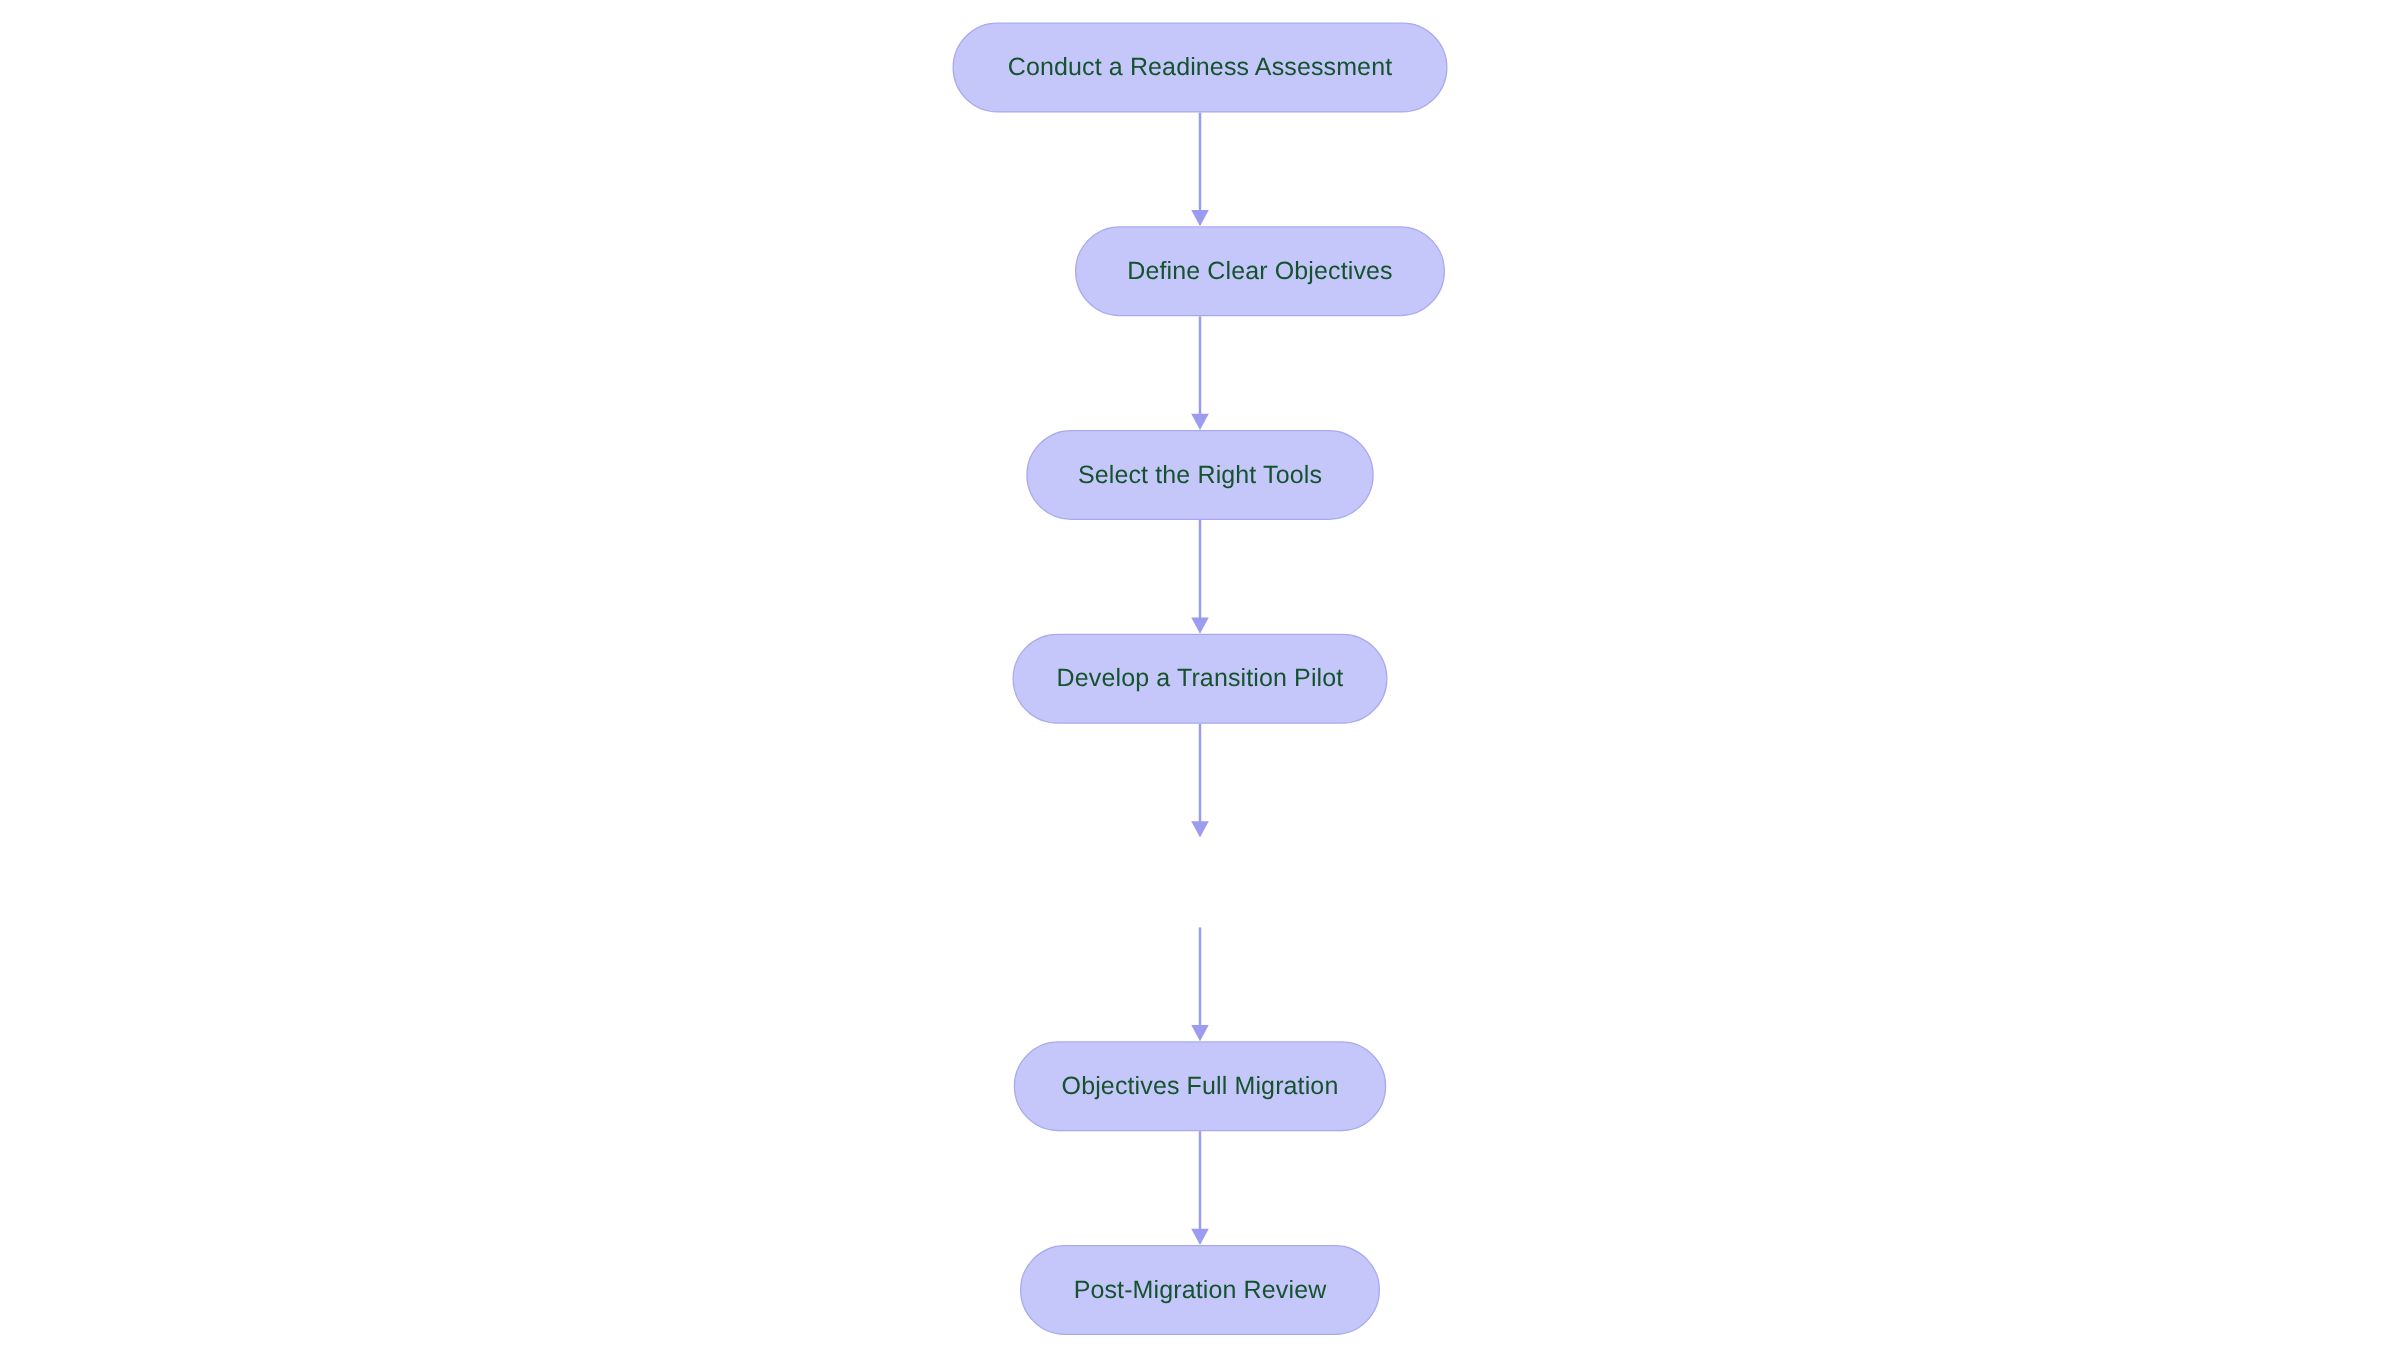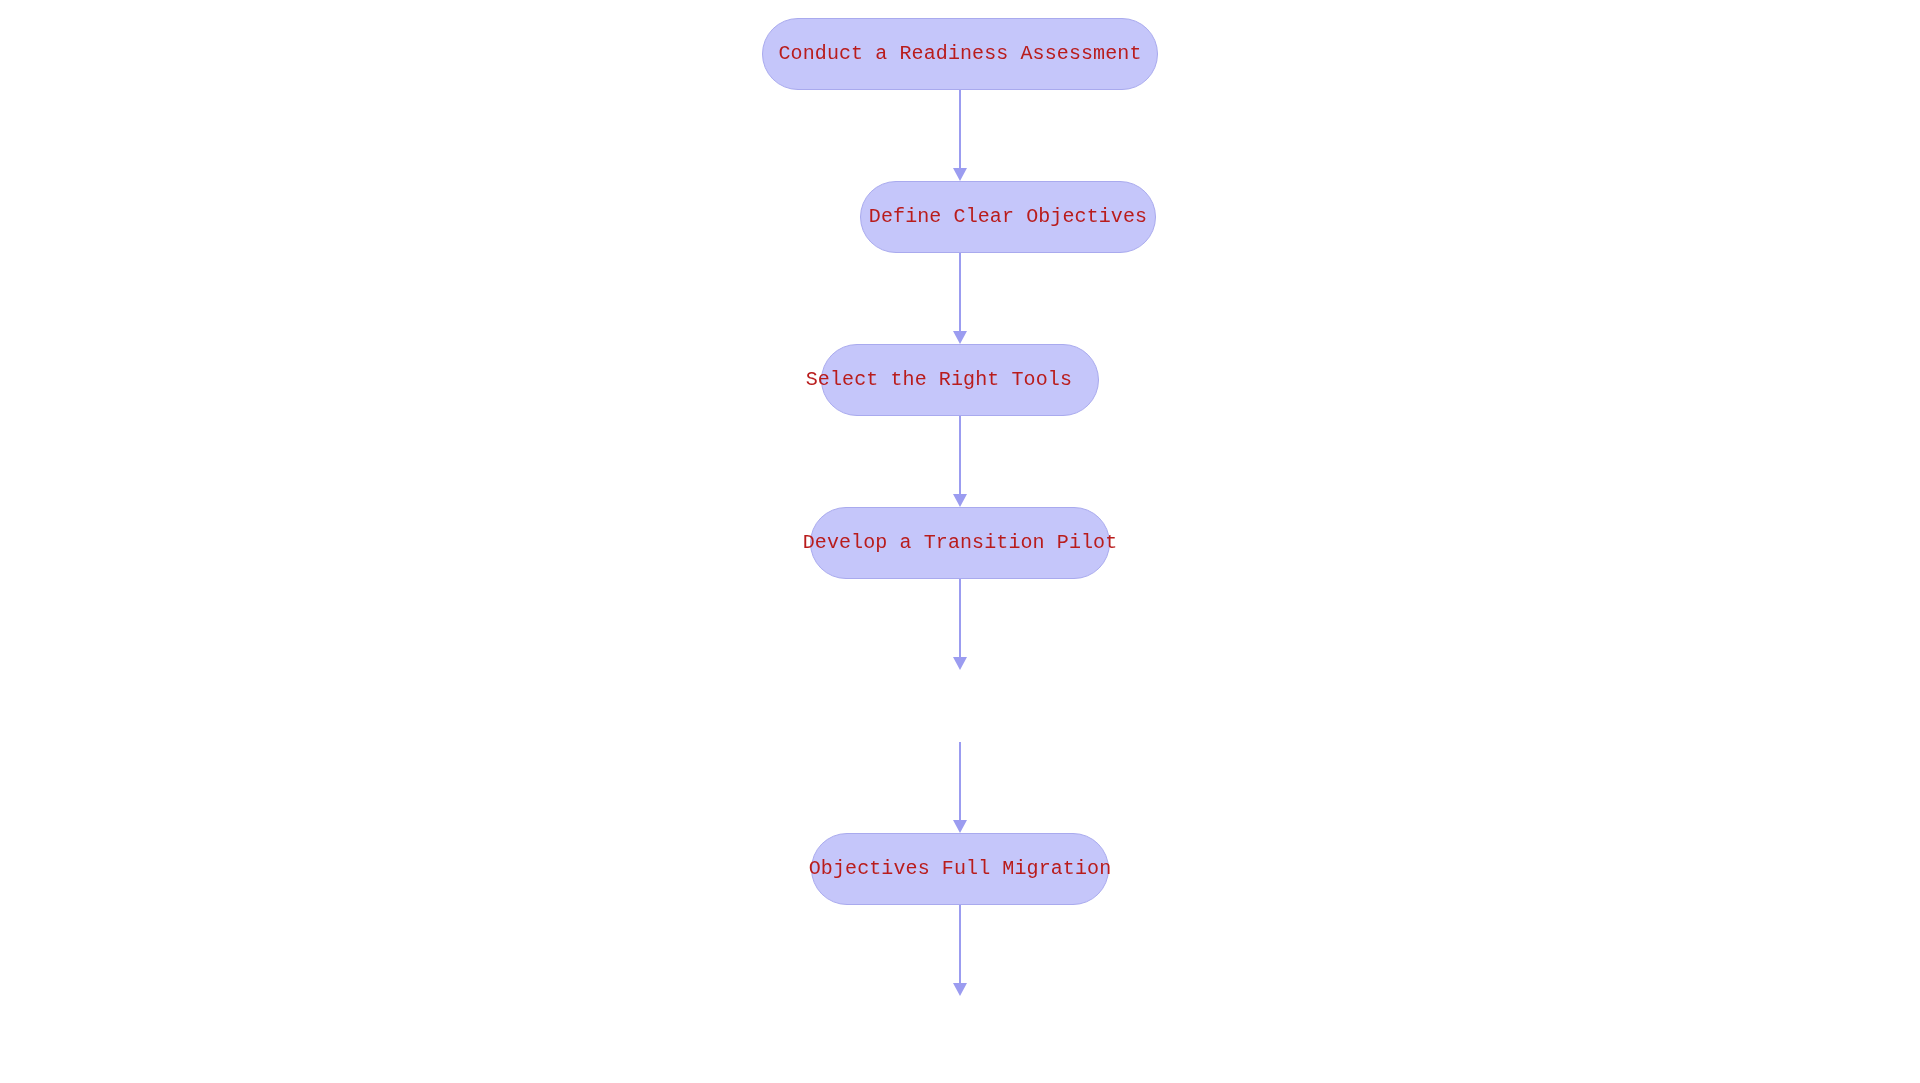--- a/index.html
+++ b/index.html
@@ -31,27 +31,27 @@
     background: #c5c6fa;
     border: 1.5px solid #a9aaee;
     border-radius: 36px;
     display: flex;
     align-items: center;
     justify-content: center;
     padding: 0 26px;
   }
 
   .flow-node-label {
-    color: #b91c1c;
+    color: #14532d;
     font-size: 20px;
     font-weight: 400;
     letter-spacing: 0.1px;
     line-height: 1;
     white-space: nowrap;
-    font-family: Liberation Mono, monospace;
+    font-family: Liberation Sans, sans-serif;
   }
 
   
   .flow-edge {
     position: absolute;
     transform: translateX(-50%);
     width: 20px;
   }
   .flow-edge svg {
     display: block;
@@ -106,27 +106,30 @@
   </div>
 
   <div class="flow-node" style="left:960px; top:54px; width:396px;">
     <span class="flow-node-label">Conduct a Readiness Assessment</span>
   </div>
 
   <div class="flow-node" style="left:1008px; top:217px; width:296px;">
     <span class="flow-node-label">Define Clear Objectives</span>
   </div>
 
-  <div class="flow-node" style="left:960px; top:380px; width:278px;justify-content:flex-end;">
+  <div class="flow-node" style="left:960px; top:380px; width:278px;">
     <span class="flow-node-label">Select the Right Tools</span>
   </div>
 
   <div class="flow-node" style="left:960px; top:543px; width:300px;">
     <span class="flow-node-label">Develop a Transition Pilot</span>
   </div>
 
 
   <div class="flow-node" style="left:960px; top:869px; width:298px;">
     <span class="flow-node-label">Objectives Full Migration</span>
   </div>
 
+  <div class="flow-node" style="left:960px; top:1032px; width:288px;">
+    <span class="flow-node-label">Post-Migration Review</span>
+  </div>
 
 </div>
 
 </body></html>

